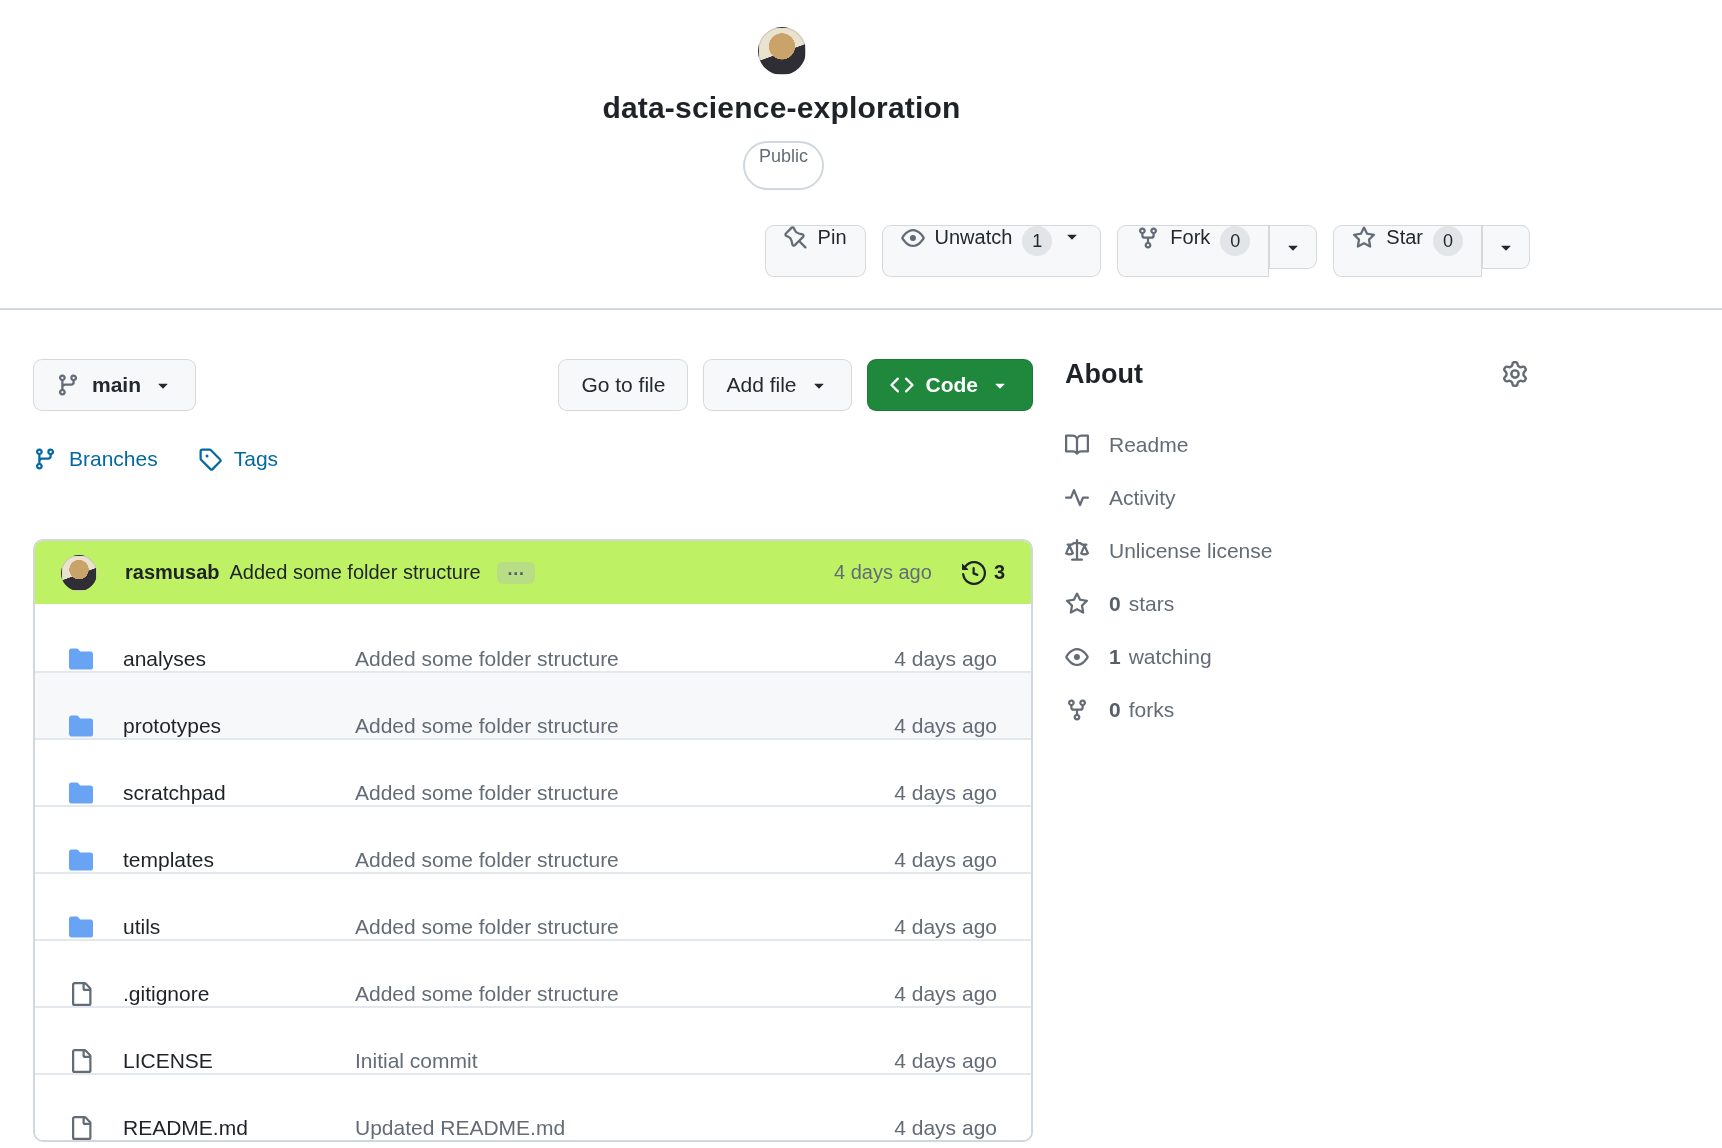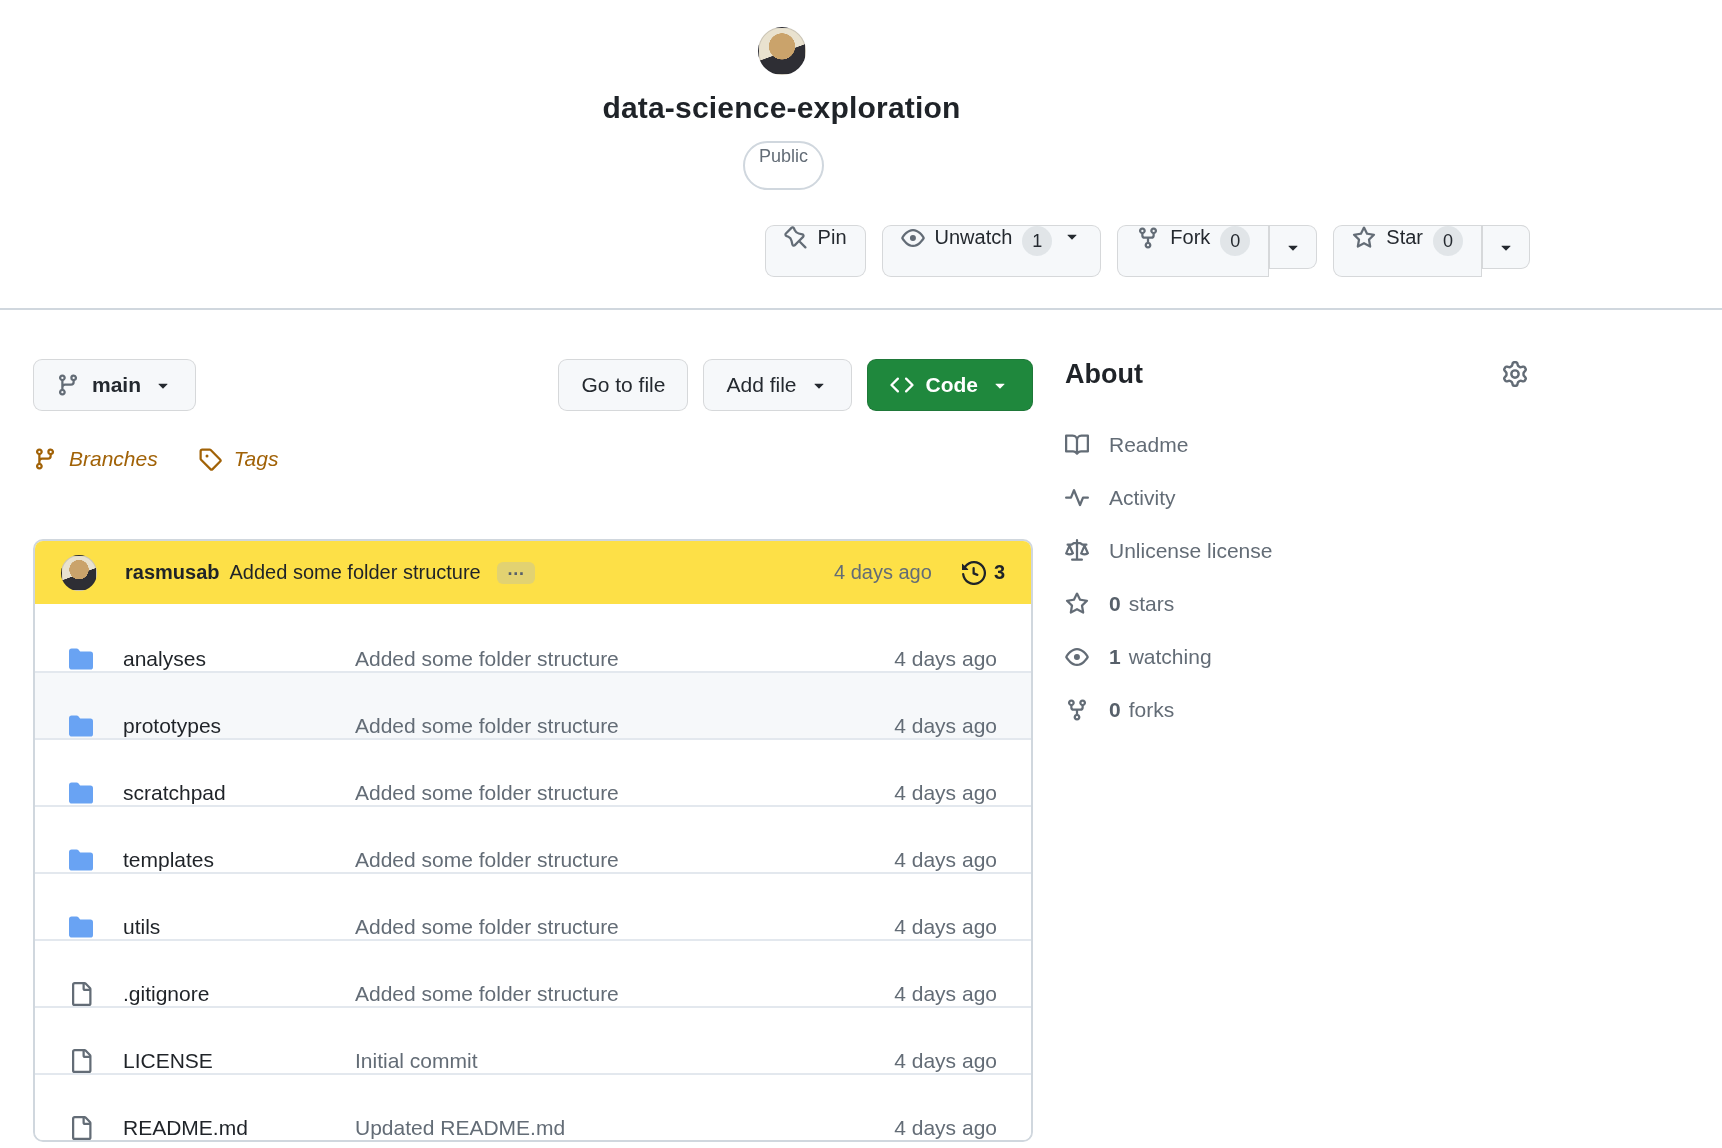--- a/index.html
+++ b/index.html
@@ -62,28 +62,28 @@
     display:flex; align-items:center; gap:12px; height:52px;
     background:#f6f8fa; border:1.5px solid rgba(31,35,40,.15);
     border-radius:9px; padding:8px 22px; font-size:21px; font-weight:500;
     color:#24292f; cursor:pointer; font-family:inherit;
   }
   .toolbar-right { margin-left:auto; display:flex; gap:15px; }
   .btn-primary {
     background:#1f883d; border-color:rgba(31,35,40,.15); color:#ffffff; font-weight:600;
   }
   .refs-row { display:flex; align-items:center; gap:40px; margin-top:36px; }
-  .ref-link { display:flex; align-items:center; gap:12px; font-size:21px; color:#a16207; cursor:pointer;font-style:italic; }
+  .ref-link { display:flex; align-items:center; gap:12px; font-size:21px; color:#0369a1; cursor:pointer; }
 
   
   .file-table {
     margin-top:68px; border:2px solid #d0d7de; border-radius:10px; overflow:hidden;
   }
   .commit-header {
-    display:flex; align-items:center; height:63px; background:#fde047; padding:0 26px;
+    display:flex; align-items:center; height:63px; background:#bef264; padding:0 26px;
   }
   .avatar-sm {
     width:36px; height:36px; border-radius:50%; flex:0 0 36px; margin-right:28px;
     border:1px solid rgba(31,35,40,.15);
     background:
       radial-gradient(circle at 50% 40%, #caa36b 0 36%, transparent 37%),
       linear-gradient(160deg,#e9e2cf 0 52%, #2e2e34 53%);
   }
   .commit-author { font-weight:700; font-size:20px; color:#1f2328; margin-right:10px; }
   .commit-msg { font-size:20px; color:#1f2328; }

